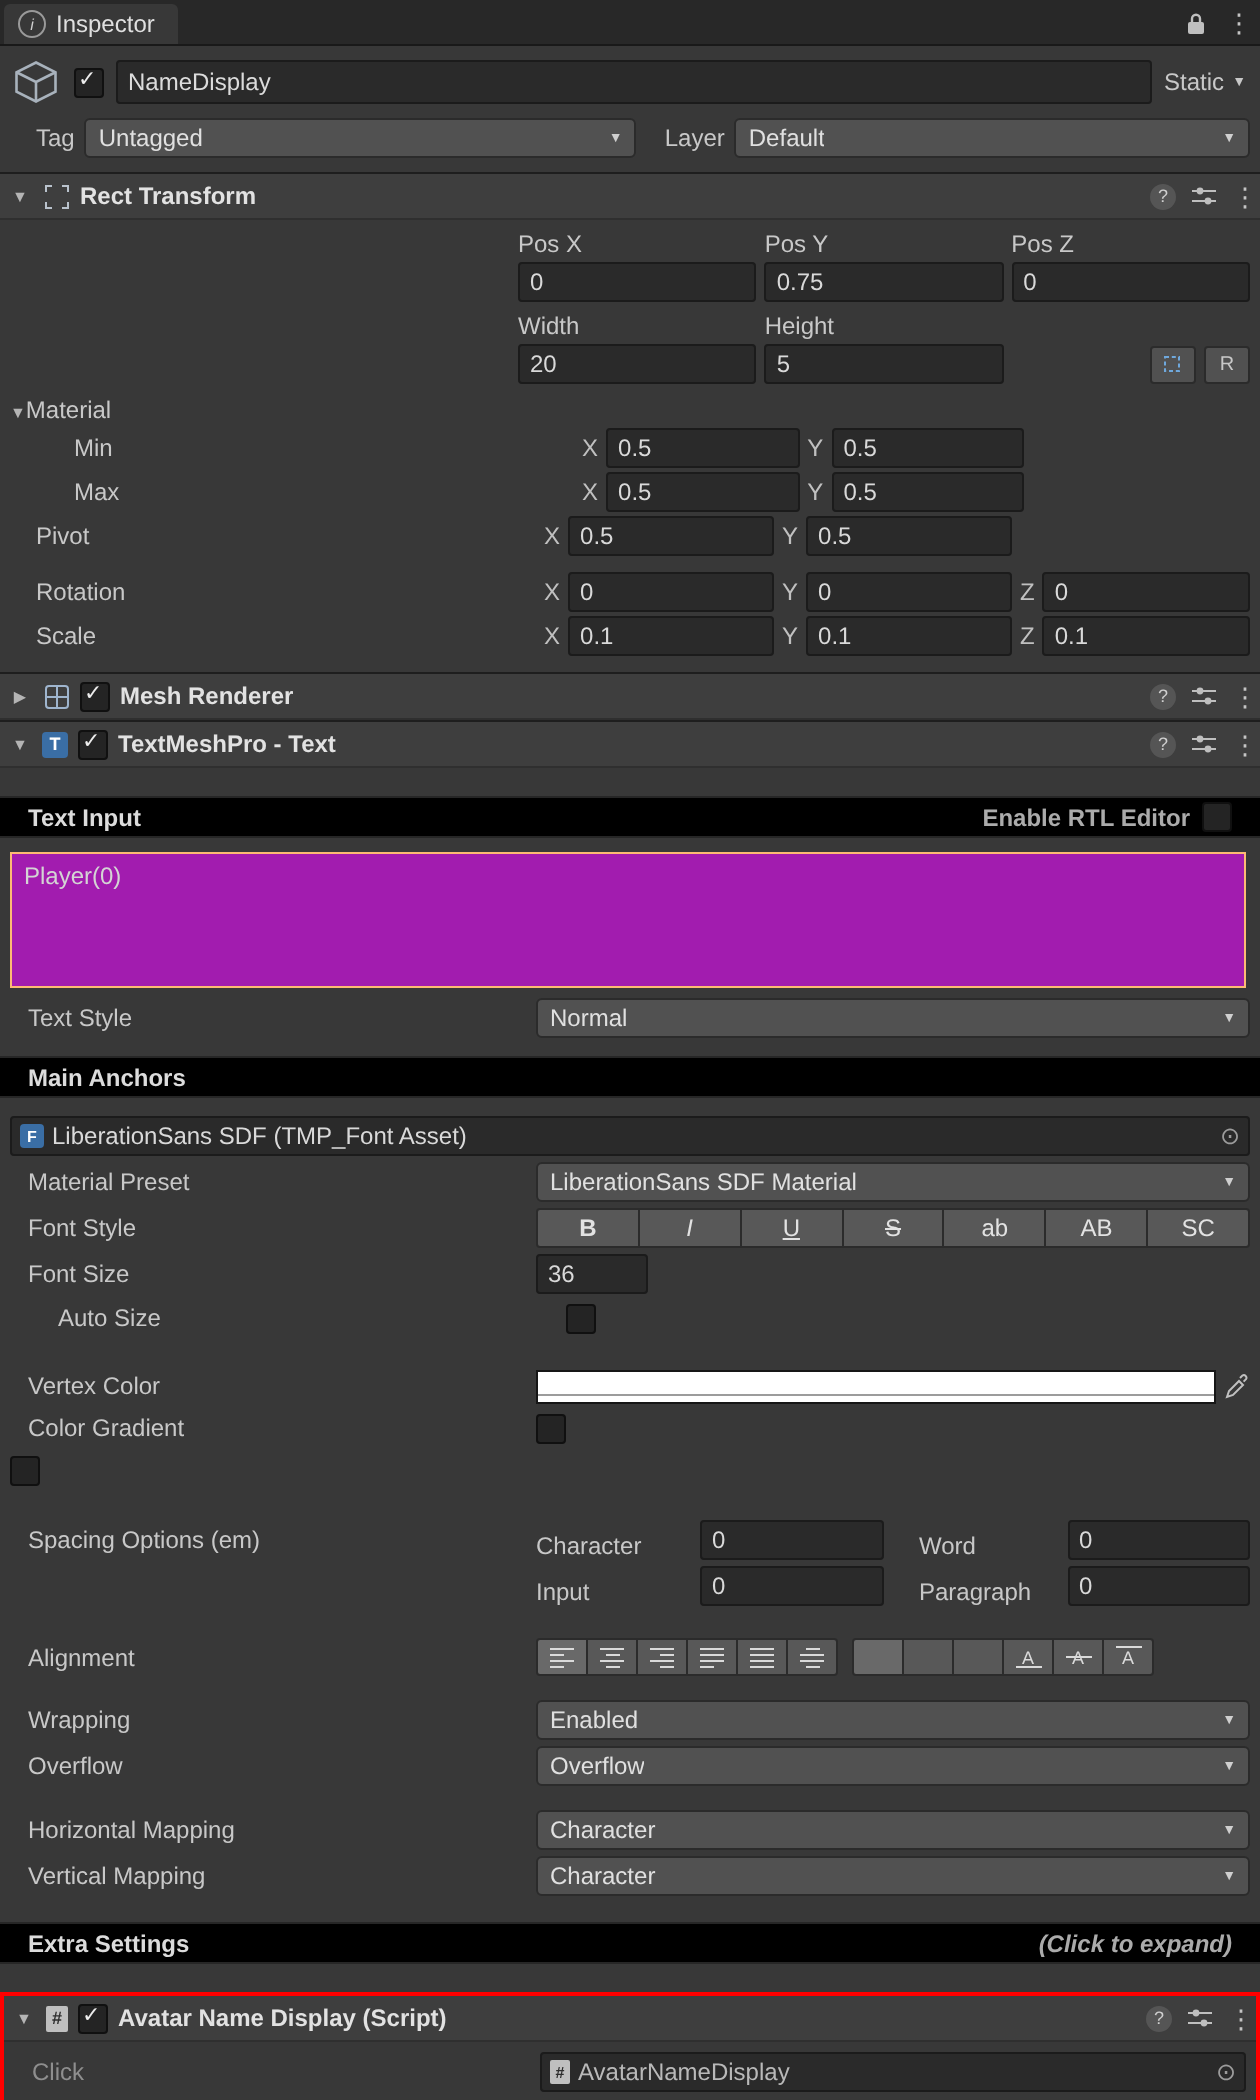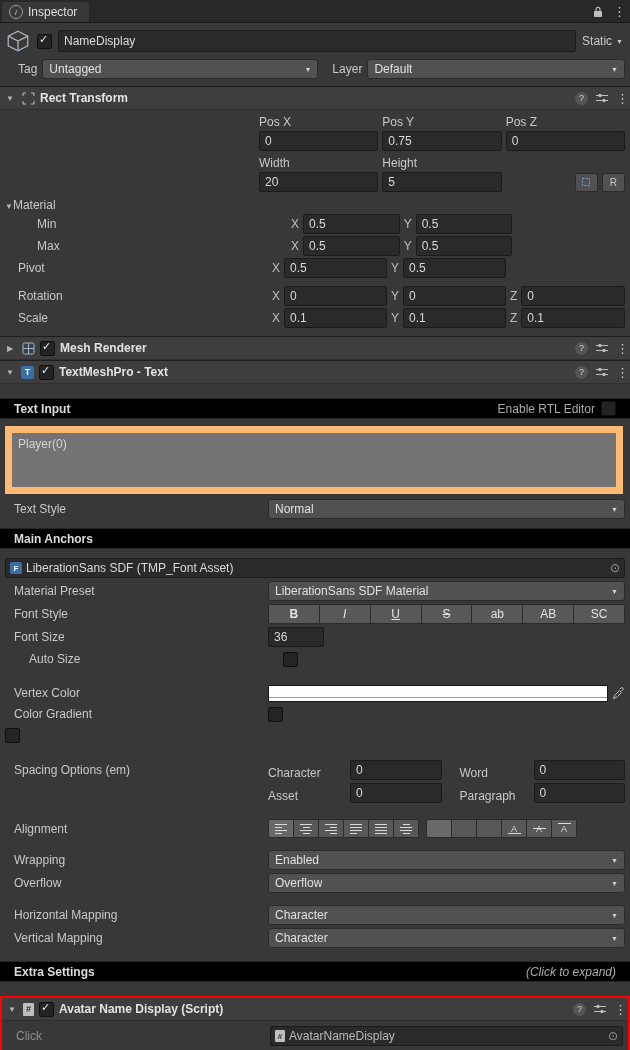--- a/index.html
+++ b/index.html
@@ -40,22 +40,22 @@
   .field{height:18px;background:#2A2A2A;border:1px solid #1B1B1B;border-radius:2px;padding:0 5px;display:flex;align-items:center;color:#D9D9D9;min-width:0}
   .f1{flex:1}
   .ax{color:#C0C0C0;flex:none}
   .mini-btn{width:21px;height:17px;background:#515151;border:1px solid #2B2B2B;border-radius:2px;display:flex;align-items:center;justify-content:center;color:#C8C8C8;font-size:10px;flex:none}
   .end{justify-content:flex-end}
   
   .prow{display:flex;align-items:center;margin:3px 5px;gap:4px;min-height:18px}
   .plabel{width:250px;flex:none;padding-left:9px;color:#C8C8C8}
   .pctrl{flex:1;display:flex;align-items:flex-end;gap:4px;min-width:0}
   .gbar{height:19px;background:#000000;border-top:1px solid #262626;border-bottom:1px solid #262626;display:flex;align-items:center;padding:0 14px;font-weight:bold;color:#DCDCDC}
-  .hint{margin-left:auto;font-weight:normal;font-style:italic;color:#ABABAB}
-  .text-area{display:block;margin:7px 5px 5px 5px;width:618px;height:68px;background:#737373;border:7px solid #fdba74;color:#D4D4D4;font:inherit;padding:4px 6px;resize:none;outline:none;box-sizing:border-box}
+  .hint{margin-left:auto;font-weight:bold;font-style:italic;color:#ABABAB}
+  .text-area{display:block;margin:7px 5px 5px 5px;width:618px;height:68px;background:#a21caf;border:1px solid #fdba74;color:#D4D4D4;font:inherit;padding:4px 6px;resize:none;outline:none;box-sizing:border-box}
   
   .seg{display:flex;flex:1}
   .seg .sbtn{flex:1;height:18px;background:#585858;border:1px solid #2B2B2B;border-left:none;display:flex;align-items:center;justify-content:center;color:#E2E2E2}
   .seg .sbtn:first-child{border-left:1px solid #2B2B2B;border-radius:2px 0 0 2px}
   .seg .sbtn:last-child{border-radius:0 2px 2px 0}
   .st-b{font-weight:bold}.st-i{font-style:italic}.st-u{text-decoration:underline}.st-s{text-decoration:line-through}
   
   .colorwrap{flex:1;display:flex;align-items:center;gap:4px}
   .swatch{flex:1;height:15px;border:1px solid #161616;position:relative}
   .swatch .alpha{position:absolute;left:0;right:0;bottom:0;height:3px;background:#FFF;border-top:1px solid #9C9C9C}
@@ -452,21 +452,21 @@
   <div class="pctrl">
     <span style="width:78px;flex:none">Character</span>
     <div class="field f1">0</div>
     <span style="width:70px;flex:none;padding-left:14px">Word</span>
     <div class="field f1">0</div>
   </div>
 </div>
 <div class="prow">
   <span class="plabel"></span>
   <div class="pctrl">
-    <span style="width:78px;flex:none">Asset</span>
+    <span style="width:78px;flex:none">Input</span>
     <div class="field f1">0</div>
     <span style="width:70px;flex:none;padding-left:14px">Paragraph</span>
     <div class="field f1">0</div>
   </div>
 </div>
 
 <div class="spacer10"></div>
 
 <div class="prow">
   <span class="plabel">Alignment</span>

